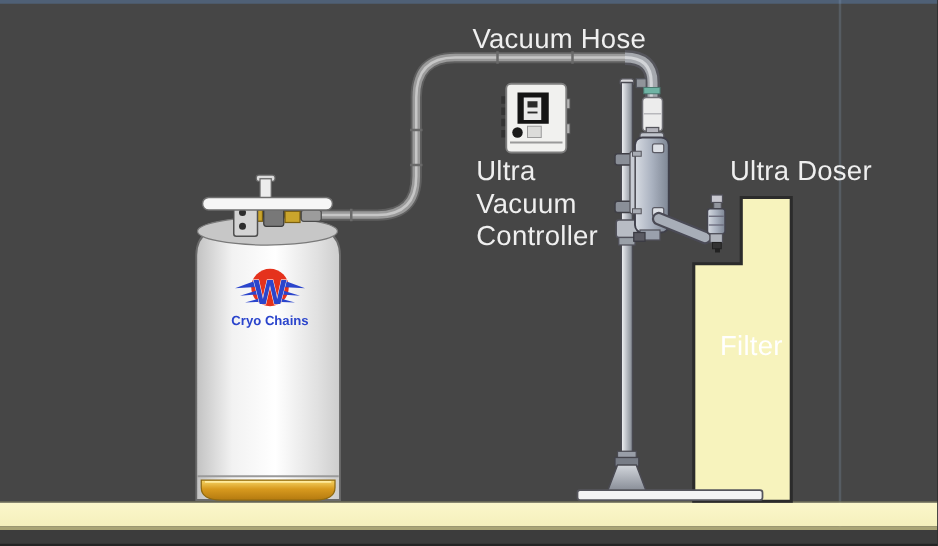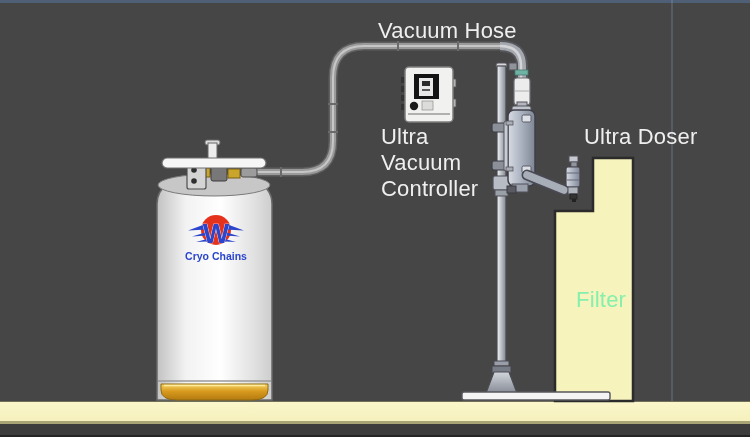--- a/index.html
+++ b/index.html
@@ -9,21 +9,21 @@
     font-family:"Liberation Sans", sans-serif;
   }
   .top-strip{position:absolute;left:0;top:0;width:750px;height:3px;background:#4f6076;}
   .wall-corner{position:absolute;left:671px;top:0;width:2px;height:437px;background:rgba(150,180,210,0.20);}
   .floor{position:absolute;left:0;top:401px;width:750px;height:19px;
     background:linear-gradient(#fbf7cb,#f5f0bc);
     border-top:1px solid #70705a; border-bottom:3px solid #a9a475;}
   .subfloor{position:absolute;left:0;top:424px;width:750px;height:13px;background:#3c3c3c;border-bottom:2px solid #242424;box-sizing:border-box;}
   svg.diagram{position:absolute;left:0;top:0;}
   .lbl{position:absolute;color:#efefef;font-size:22px;line-height:1.18;letter-spacing:0.2px;}
-  .lbl-dark{color:#86efac;margin-top:23px;}
+  .lbl-dark{color:#ffffff;}
 </style>
 </head>
 <body>
 
 <div id="stage">
 
   <div class="top-strip"></div>
   <div class="wall-corner"></div>
   <div class="floor"></div>
   <div class="subfloor"></div>

